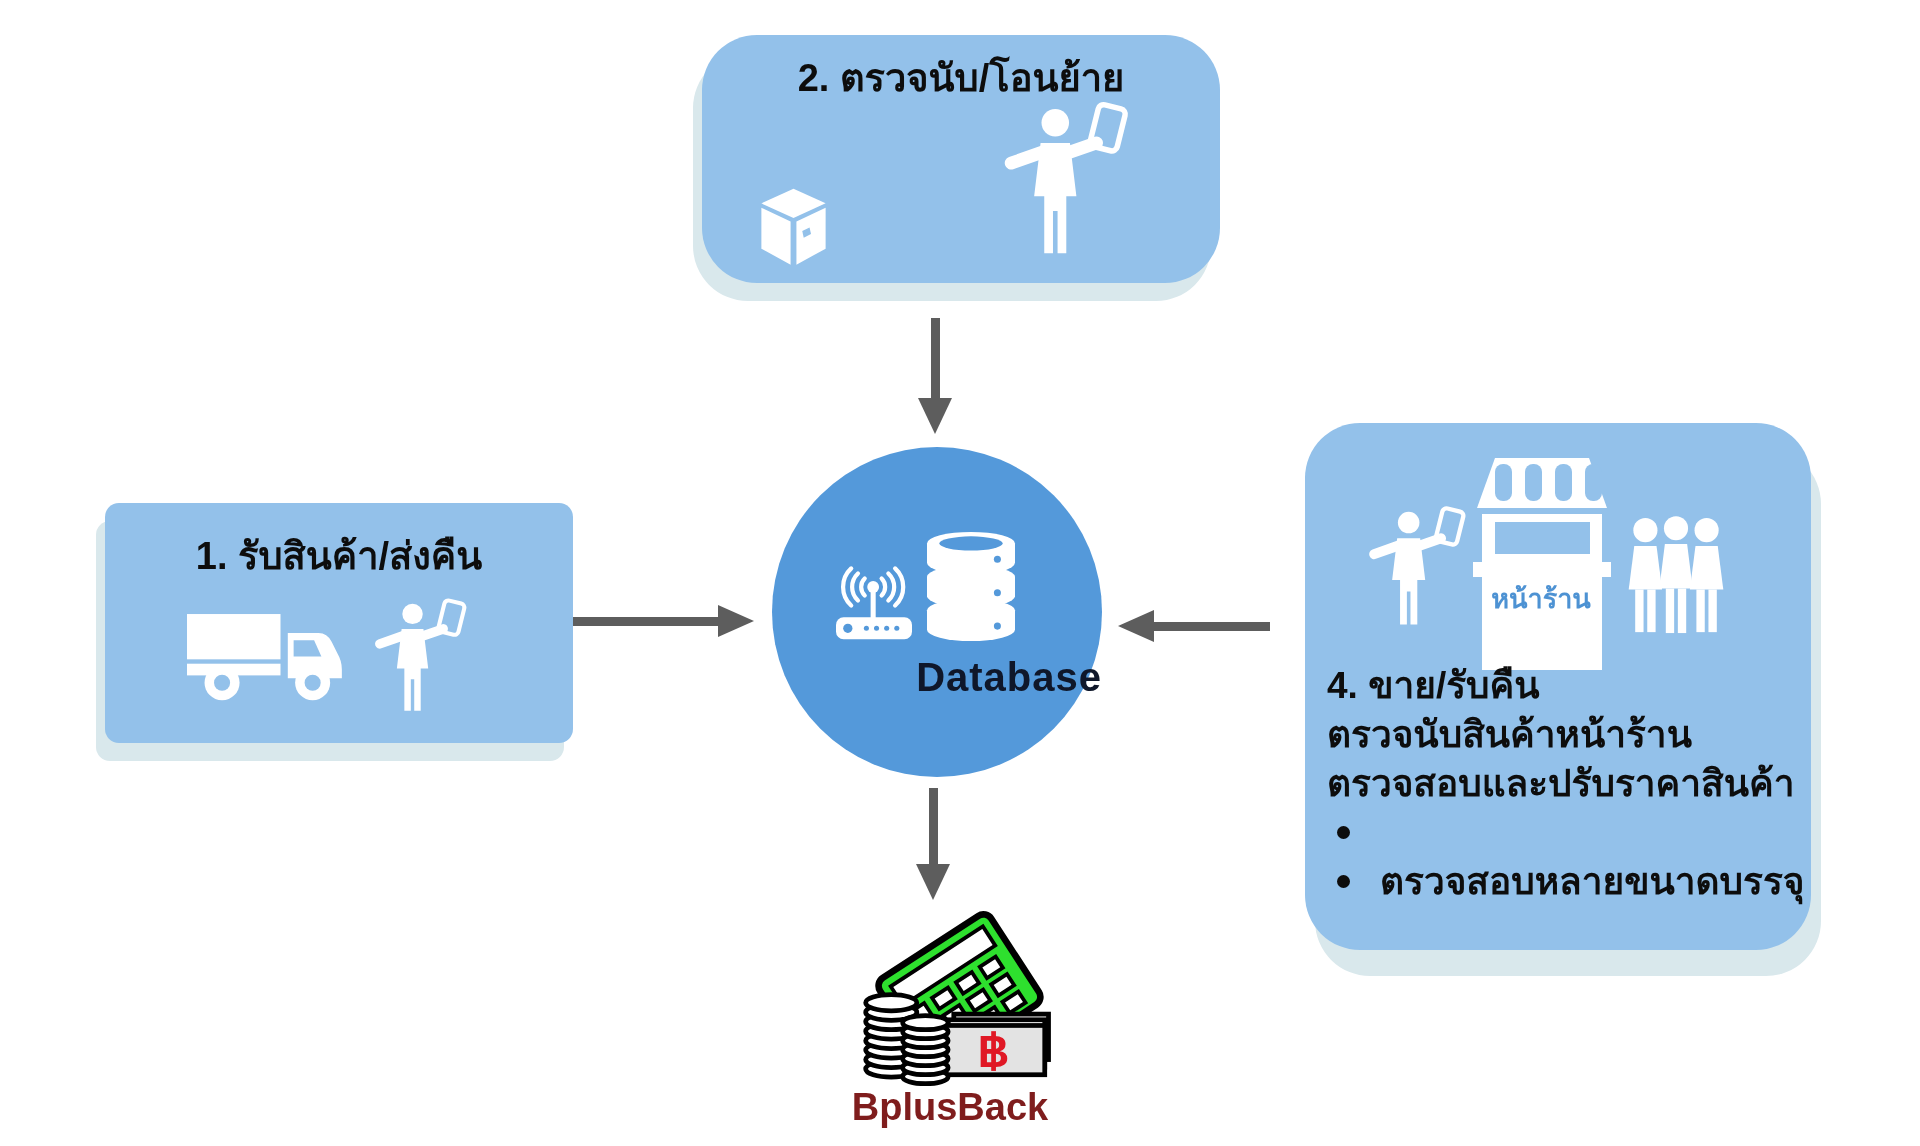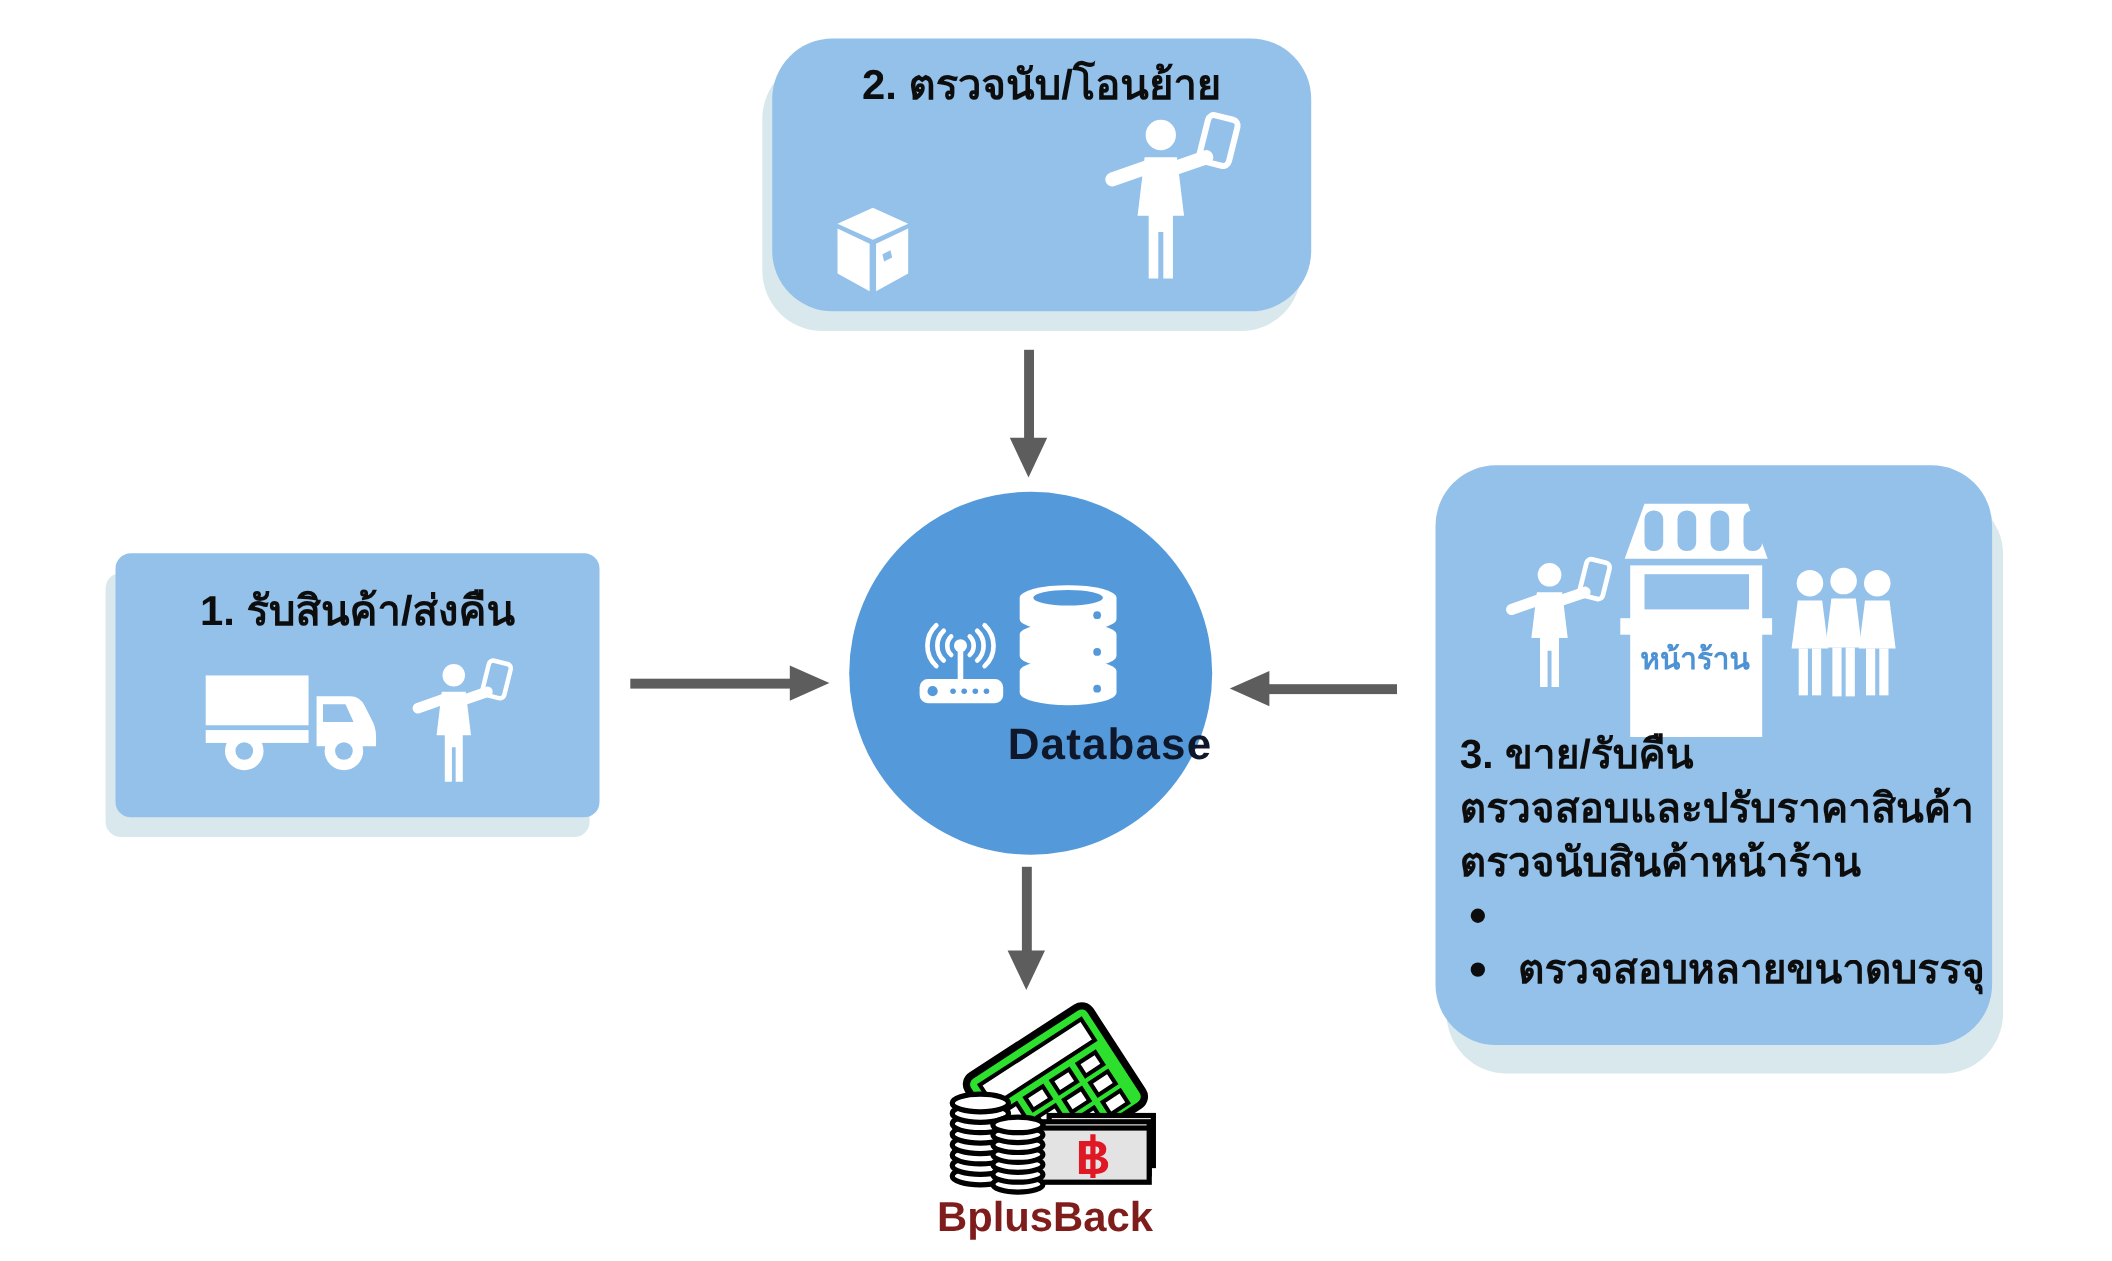--- a/index.html
+++ b/index.html
@@ -8,21 +8,21 @@
     --circle-blue:#5499da;
     --arrow:#5d5d5d;
     --label-blue:#4d92d3;
     --ink:#0d0d0d;
   }
   html,body{margin:0;padding:0;}
   body{font-family:"Liberation Sans","DejaVu Sans",sans-serif;background:#fff;}
   .canvas{position:relative;width:1920px;height:1146px;background:#fff;overflow:hidden;}
 
   .bluebox{position:absolute;background:var(--box-blue);border-radius:55px;}
-  .shadow-dl{box-shadow:-9px 18px 0 0 var(--box-shadow);}
+  .shadow-dl{box-shadow:-9px 18px 0 0 var(--box-shadow);padding-left:28px;}
   .shadow-dr{box-shadow:10px 26px 0 0 var(--box-shadow);}
 
   .box-title{position:absolute;left:0;right:0;text-align:center;font-size:38px;font-weight:700;color:var(--ink);line-height:1.35;}
 
   
   .box-wh{left:702px;top:35px;width:490px;height:248px;}
   
   .box-rc{left:105px;top:503px;width:440px;height:240px;border-radius:14px;}
   
   .box-st{left:1305px;top:423px;width:470px;height:527px;padding-left:36px;}
@@ -143,23 +143,23 @@
             <rect x="90" y="78" width="9" height="46"></rect>
           <circle cx="55" cy="12" r="13"></circle>
           <path d="M43,29 L67,29 L73,77 L37,77 Z"></path>
           <rect x="44" y="77" width="9" height="48"></rect>
             <rect x="57" y="77" width="9" height="48"></rect>
         </g>
       </svg>
     </div>
 
     <div class="st-text">
-      <div class="st-line">3. ขาย/รับคืน</div>
+      <div class="st-line">4. ขาย/รับคืน</div>
+      <div class="st-line">ตรวจนับสินค้าหน้าร้าน</div>
       <div class="st-line">ตรวจสอบและปรับราคาสินค้า</div>
-      <div class="st-line">ตรวจนับสินค้าหน้าร้าน</div>
       <div class="st-bullet">
         <span class="dot"></span>
       </div>
       <div class="st-bullet">
         <span class="dot"></span>
         <span>ตรวจสอบหลายขนาดบรรจุ</span>
       </div>
     </div>
   </div>
 

